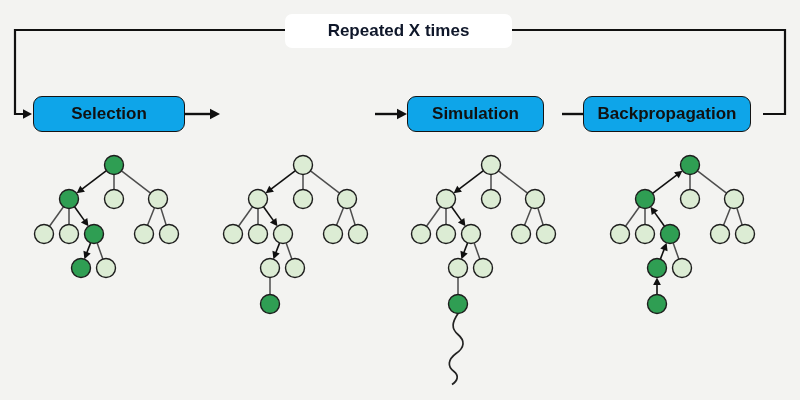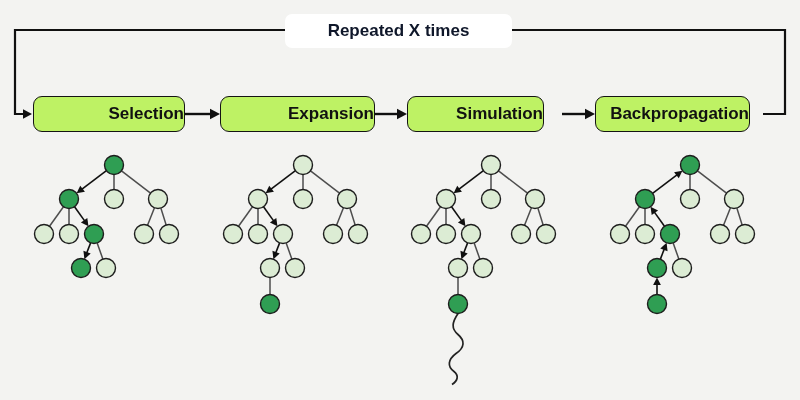--- a/index.html
+++ b/index.html
@@ -4,22 +4,22 @@
 <style>
   html,body { margin:0; padding:0; }
   .stage {
     position:relative; width:800px; height:400px;
     background:#f3f3f1; overflow:hidden;
     font-family:"Liberation Sans", sans-serif;
   }
   .scene { position:absolute; left:0; top:0; }
   .phase-box {
     position:absolute; top:96px; height:36px;
-    background:#bef264; border:1.6px solid #141414; border-radius:9px;
-    display:flex; align-items:center; justify-content:flex-end;
+    background:#0ea5e9; border:1.6px solid #141414; border-radius:9px;
+    display:flex; align-items:center; justify-content:center;
     box-sizing:border-box;
     font-size:17px; font-weight:600; color:#111;
   }
   .loop-label {
     position:absolute; left:285px; top:14px; width:227px; height:34px;
     background:#ffffff; border-radius:7px;
     display:flex; align-items:center; justify-content:center;
     font-size:17px; font-weight:600; color:#0f172a;
   }
 </style>
@@ -159,23 +159,20 @@
       </g>
     </svg>
 
   <div class="loop-label">
     <span>Repeated X times</span>
   </div>
 
   <div class="phase-box" style="left:33px;  width:152px;">
     <span>Selection</span>
   </div>
-  <div class="phase-box" style="left:220px; width:155px;">
-    <span>Expansion</span>
-  </div>
   <div class="phase-box" style="left:407px; width:137px;">
     <span>Simulation</span>
   </div>
-  <div class="phase-box" style="left:595px; width:155px;">
+  <div class="phase-box" style="left:583px; width:168px;">
     <span>Backpropagation</span>
   </div>
 
 </div>
 
 </body></html>

